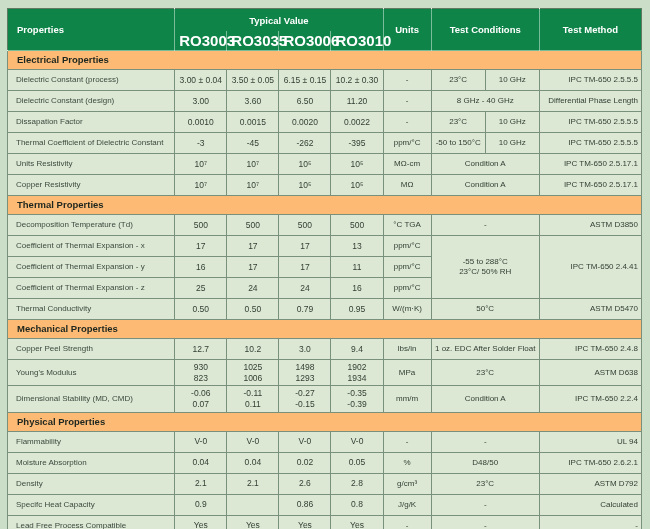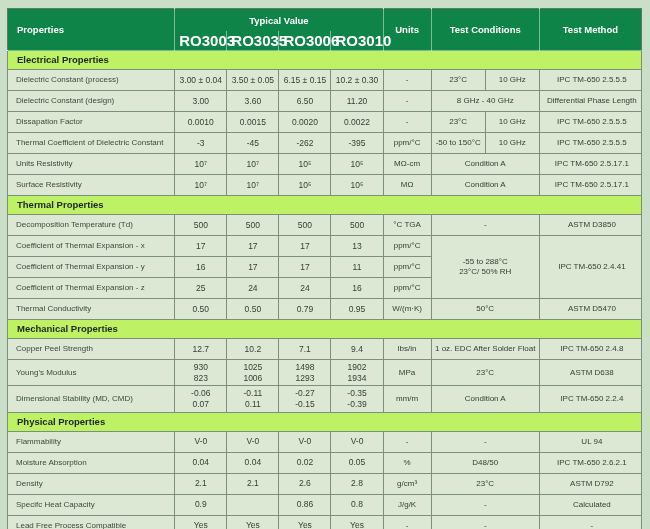--- a/index.html
+++ b/index.html
@@ -49,39 +49,39 @@
     color: #333f35;
     text-align: center;
     vertical-align: middle;
     padding: 2px 3px;
     height: 16px;
     line-height: 1.25;
     white-space: pre-line;
     overflow: hidden;
   }
   tbody tr.section-row td {
-    background: #bef264;
+    background: #fdba74;
     color: #1d261f;
     font-weight: bold;
     font-size: 9.5px;
     text-align: left;
     padding-left: 9px;
     height: 14px;
     white-space: nowrap;
   }
   tbody td.prop {
     text-align: left;
     padding-left: 8px;
     font-size: 8px;
     white-space: nowrap;
     color: #3c4a40;
     margin-top: 24px;
   }
   tbody td.method {
-    text-align: center;
+    text-align: right;
     padding-left: 6px;
     font-size: 8px;
     white-space: nowrap;
   }
   tbody td.cond { font-size: 8px; }
   tbody td.unit { font-size: 8px; }
 </style>
 </head>
 <body>
 
@@ -164,21 +164,21 @@
           <td class="prop">Units Resistivity</td>
           <td class="val">10⁷</td>
           <td class="val">10⁷</td>
           <td class="val">10⁵</td>
           <td class="val">10⁵</td>
           <td class="unit">MΩ-cm</td>
           <td class="cond" colspan="2">Condition A</td>
           <td class="method">IPC TM-650 2.5.17.1</td>
         </tr>
         <tr>
-          <td class="prop">Surface Resistivity</td>
+          <td class="prop">Copper Resistivity</td>
           <td class="val">10⁷</td>
           <td class="val">10⁷</td>
           <td class="val">10⁵</td>
           <td class="val">10⁵</td>
           <td class="unit">MΩ</td>
           <td class="cond" colspan="2">Condition A</td>
           <td class="method">IPC TM-650 2.5.17.1</td>
         </tr>
         <tr class="section-row">
           <td colspan="9">Thermal Properties</td>
@@ -230,21 +230,21 @@
           <td class="cond" colspan="2">50°C</td>
           <td class="method">ASTM D5470</td>
         </tr>
         <tr class="section-row">
           <td colspan="9">Mechanical Properties</td>
         </tr>
         <tr>
           <td class="prop">Copper Peel Strength</td>
           <td class="val">12.7</td>
           <td class="val">10.2</td>
-          <td class="val">7.1</td>
+          <td class="val">3.0</td>
           <td class="val">9.4</td>
           <td class="unit">lbs/in</td>
           <td class="cond" colspan="2">1 oz. EDC After Solder Float</td>
           <td class="method">IPC TM-650 2.4.8</td>
         </tr>
         <tr>
           <td class="prop">Young's Modulus</td>
           <td class="val">930
 823</td>
           <td class="val">1025

